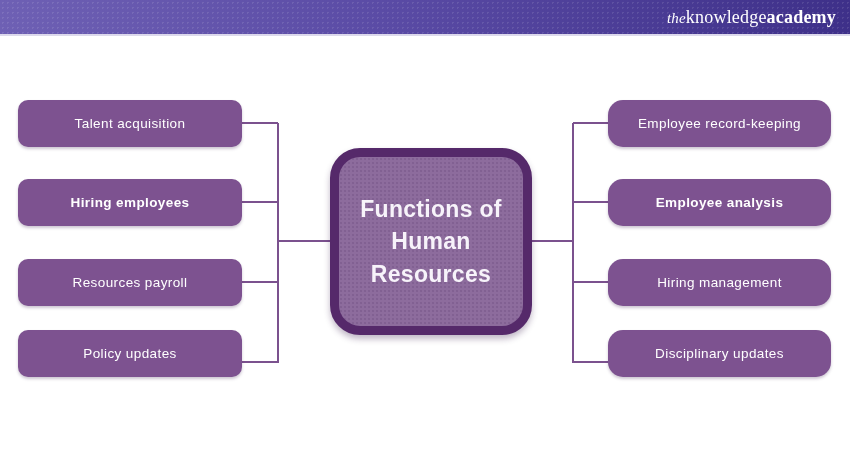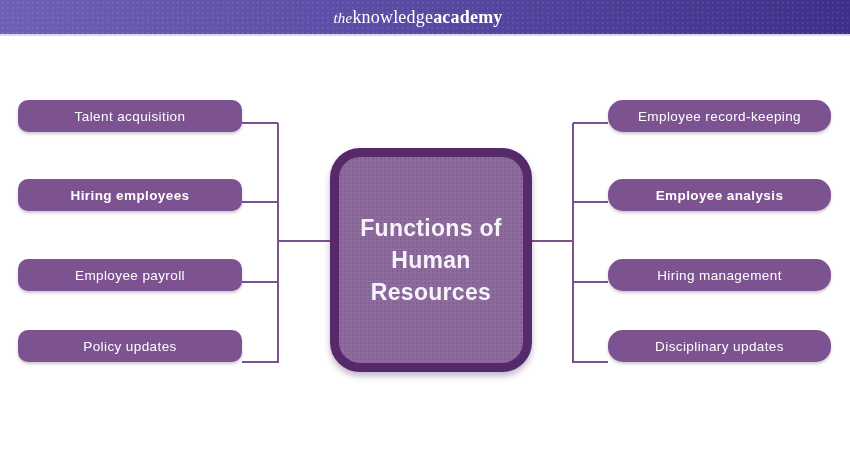--- a/index.html
+++ b/index.html
@@ -14,59 +14,59 @@
 
   
   .banner {
     position: absolute; top: 0; left: 0;
     width: 850px; height: 36px;
     background-image:
       radial-gradient(rgba(255,255,255,0.10) 1px, transparent 1px),
       linear-gradient(to right, #6e60b4, #5a4ba5 45%, #3e3089);
     background-size: 5px 5px, 100% 100%;
     border-bottom: 2px solid #dcd9ec;
-    display: flex; align-items: center; justify-content: center;
+    display: flex; align-items: center; justify-content: flex-end;
     padding-right: 14px;
   }
   .logo {
     color: #ffffff;
     font-family: "Liberation Serif", serif;
     font-size: 18px;
     letter-spacing: 0.2px;
     white-space: nowrap;
   }
   .logo .the { font-style: italic; font-size: 15px; }
   .logo .knowledge { font-weight: 400; }
   .logo .academy { font-weight: 700; }
 
   
   .node {
     position: absolute;
-    width: 224px; height: 32px;
+    width: 224px; height: 47px;
     background: #7d5290;
     border-radius: 10px;
     box-shadow: 0 2px 3px rgba(60,30,80,0.25);
     display: flex; align-items: center; justify-content: center;
     color: #ffffff;
     font-size: 13.5px;
     letter-spacing: 0.4px;
     text-align: center;
   }
   .node.left  { left: 18px; }
   .node.right { left: 608px; width: 223px; border-radius: 15px; }
   .row-0 { top: 100px; }
   .row-1 { top: 179px; font-weight: bold; }
   .row-2 { top: 259px; }
   .row-3 { top: 330px; }
 
   
   .center-box {
     position: absolute;
     left: 330px; top: 148px;
-    width: 202px; height: 224px;
+    width: 202px; height: 187px;
     background-color: #8d6c9d;
     background-image: radial-gradient(rgba(60,25,80,0.14) 1px, transparent 1px);
     background-size: 4px 4px;
     border: 9px solid #55296a;
     border-radius: 30px;
     box-shadow: 0 4px 6px rgba(50,20,70,0.30);
     display: flex; align-items: center; justify-content: center;
     padding: 10px 18px;
   }
   .center-box .title {
@@ -124,21 +124,21 @@
 <div class="conn h trunk-left"></div>
 <div class="conn h trunk-right"></div>
 
 <div class="node left row-0">
   <span>Talent acquisition</span>
 </div>
 <div class="node left row-1">
   <span>Hiring employees</span>
 </div>
 <div class="node left row-2">
-  <span>Employee payroll</span>
+  <span>Resources payroll</span>
 </div>
 <div class="node left row-3">
   <span>Policy updates</span>
 </div>
 
 <div class="node right row-0">
   <span>Employee record-keeping</span>
 </div>
 <div class="node right row-1">
   <span>Employee analysis</span>

